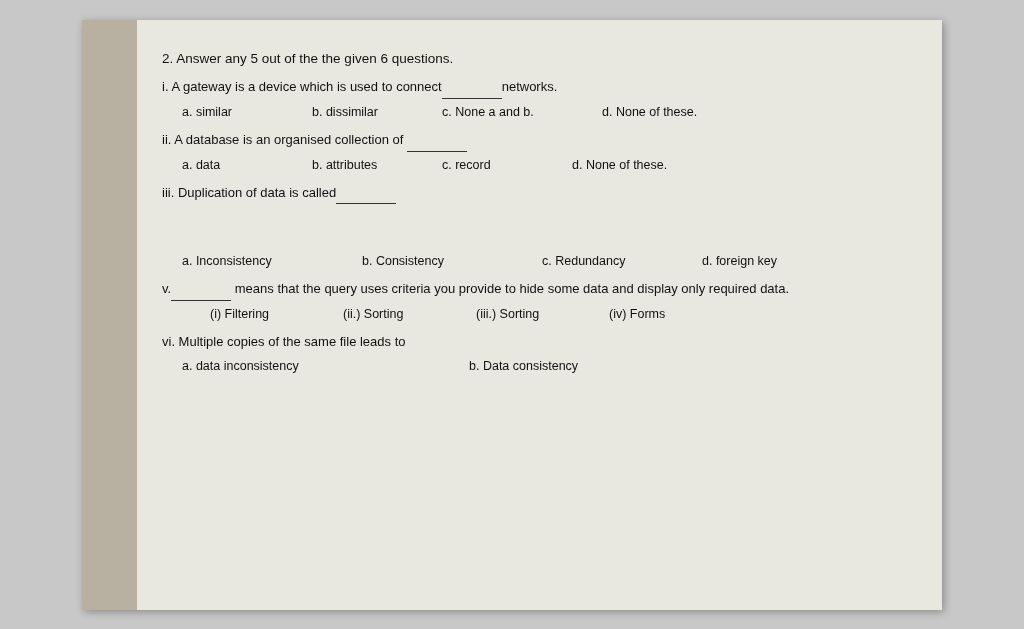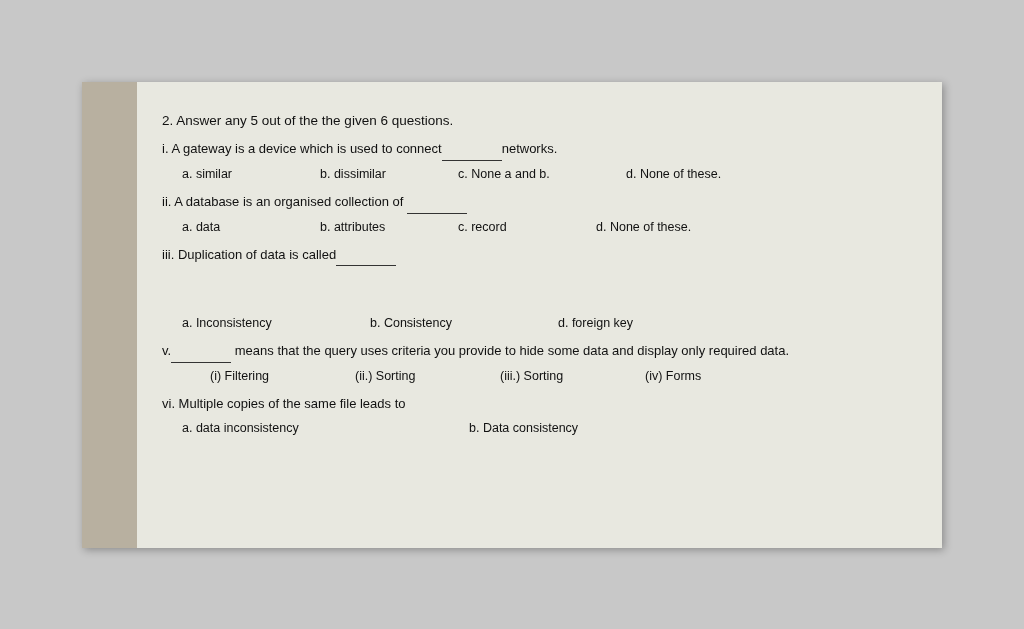--- a/index.html
+++ b/index.html
@@ -15,21 +15,21 @@
       display: flex;
       align-items: center;
       justify-content: center;
       font-family: Arial, sans-serif;
       overflow: hidden;
     }
 
     .paper {
       background-color: #e8e8e0;
       width: 860px;
-      height: 466px;
+      height: 590px;
       padding: 28px 50px 28px 80px;
       box-shadow: 2px 2px 8px rgba(0,0,0,0.3);
       position: relative;
       overflow: hidden;
     }
 
     .paper::before {
       content: '';
       position: absolute;
       left: 0;
@@ -51,21 +51,21 @@
       margin-bottom: 8px;
     }
 
     .question-text {
       font-size: 13px;
       margin-bottom: 3px;
     }
 
     .options-row {
       display: flex;
-      gap: 8px;
+      gap: 0px;
       margin-left: 20px;
       flex-wrap: nowrap;
       align-items: baseline;
     }
 
     .option {
       font-size: 12.5px;
       min-width: 130px;
       color: #111;
     }
@@ -141,31 +141,32 @@
     </div>
 
     <div class="question-item">
       <div class="question-text">
         <span>iii. </span>
         <span>Duplication of data is called<span class="underline">&nbsp;&nbsp;&nbsp;&nbsp;&nbsp;</span></span>
       </div>
       <div class="options-row">
         <span class="option wider">a.  Inconsistency</span>
         <span class="option wider">b. Consistency</span>
+        <span class="option wide">c. Redundancy</span>
         <span class="option">d. foreign key</span>
       </div>
     </div>
 
 
     <div class="question-item">
       <div class="question-text">
         <span>v.</span><span class="underline">&nbsp;&nbsp;&nbsp;&nbsp;&nbsp;</span>
         <span> means that the query uses criteria you provide to hide some data and display only required data.</span>
       </div>
-      <div class="options-row" style="gap: 15px; margin-left: 48px;">
+      <div class="options-row" style="gap: 3px; margin-left: 48px;">
         <span class="option">(i) Filtering</span>
         <span class="option">(ii.) Sorting</span>
         <span class="option">(iii.) Sorting</span>
         <span class="option">(iv) Forms</span>
       </div>
     </div>
 
     <div class="question-item vi-section">
       <div class="question-text">vi.  Multiple copies of the same file leads to</div>
       <div class="vi-options">

